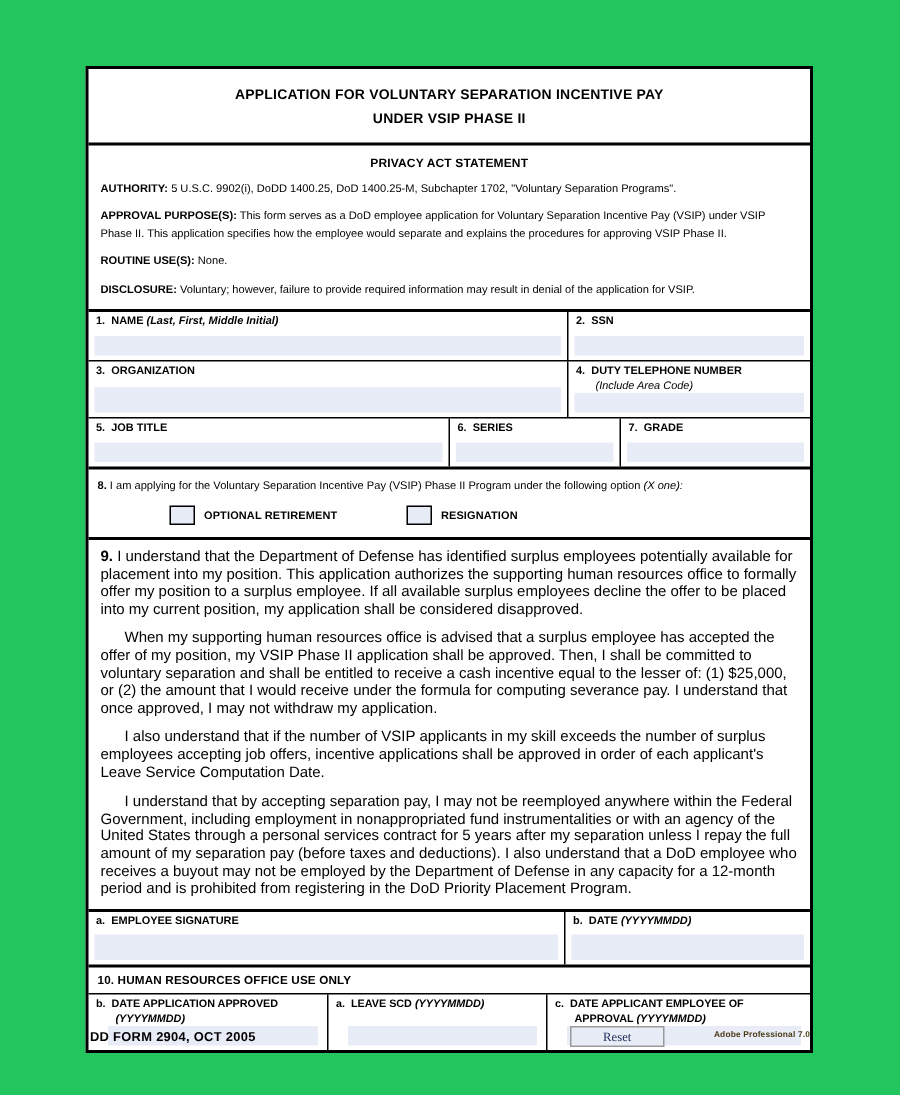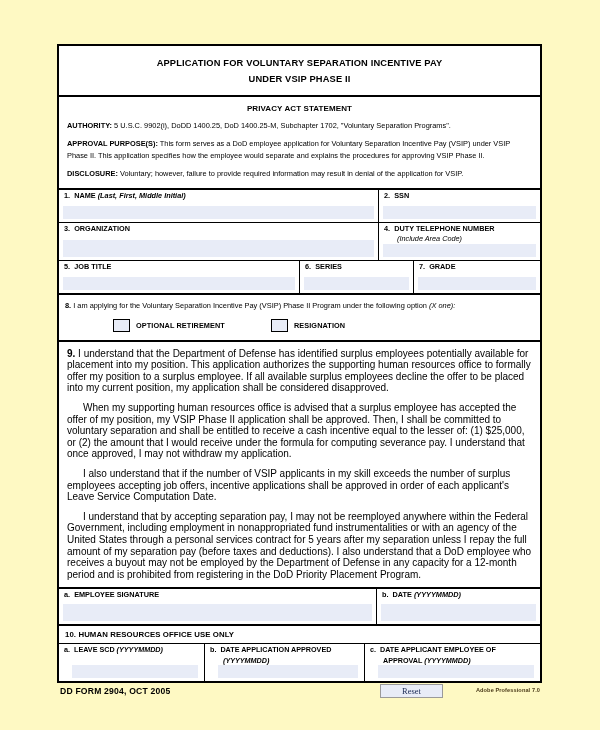--- a/index.html
+++ b/index.html
@@ -12,21 +12,21 @@
   }
   body {
     font-family: "Liberation Sans", sans-serif;
     color: #000000;
   }
 
   .page {
     position: relative;
     width: 600px;
     height: 730px;
-    background: #fef9c3;
+    background: #22c55e;
   }
 
   .form {
     position: absolute;
     left: 57px;
     top: 44px;
     width: 485px;
     border: 2px solid #000000;
     box-sizing: border-box;
     background: #ffffff;
@@ -255,20 +255,21 @@
       <div class="title-line">UNDER VSIP PHASE II</div>
     </div>
 
     <div class="privacy-block">
       <div class="privacy-heading">PRIVACY ACT STATEMENT</div>
 
       <div class="pa-para"><span class="pa-label">AUTHORITY:</span><span>  5 U.S.C. 9902(i), DoDD 1400.25, DoD 1400.25-M, Subchapter 1702, "Voluntary Separation Programs".</span></div>
 
       <div class="pa-para"><span class="pa-label">APPROVAL PURPOSE(S):</span><span>  This form serves as a DoD employee application for Voluntary Separation Incentive Pay (VSIP) under VSIP Phase II.  This application specifies how the employee would separate and explains the procedures for approving VSIP Phase II.</span></div>
 
+      <div class="pa-para"><span class="pa-label">ROUTINE USE(S):</span><span>  None.</span></div>
 
       <div class="pa-para"><span class="pa-label">DISCLOSURE:</span><span>  Voluntary; however, failure to provide required information may result in denial of the application for VSIP.</span></div>
     </div>
 
     <div class="row">
       <div class="cell" style="width:320px;">
         <div class="cell-label"><span>1.</span>&nbsp;&nbsp;<span>NAME</span> <span class="ital">(Last, First, Middle Initial)</span></div>
         <div class="field-input"></div>
       </div>
       <div class="cell" style="width:161px;">
@@ -334,27 +335,27 @@
       </div>
       <div class="cell sig-cell" style="width:163px;">
         <div class="cell-label"><span>b.</span>&nbsp;&nbsp;<span>DATE</span> <span class="ital">(YYYYMMDD)</span></div>
         <div class="sig-input"></div>
       </div>
     </div>
 
     <div class="item10-head">10.  HUMAN RESOURCES OFFICE USE ONLY</div>
 
     <div class="row" style="border-bottom:none;">
-      <div class="cell hr-cell" style="width:146px;">
-        <div class="hr-label"><span>a.</span>&nbsp;&nbsp;<span>LEAVE SCD</span> <span class="ital">(YYYYMMDD)</span></div>
-        <div class="hr-input"></div>
-      </div>
       <div class="cell hr-cell" style="width:160px;">
         <div class="hr-label"><span>b.</span>&nbsp;&nbsp;<span>DATE APPLICATION APPROVED</span></div>
         <div class="hr-sub">(YYYYMMDD)</div>
+        <div class="hr-input"></div>
+      </div>
+      <div class="cell hr-cell" style="width:146px;">
+        <div class="hr-label"><span>a.</span>&nbsp;&nbsp;<span>LEAVE SCD</span> <span class="ital">(YYYYMMDD)</span></div>
         <div class="hr-input"></div>
       </div>
       <div class="cell hr-cell" style="width:175px;">
         <div class="hr-label"><span>c.</span>&nbsp;&nbsp;<span>DATE APPLICANT EMPLOYEE OF</span></div>
         <div class="hr-label" style="padding-left:13px;"><span>APPROVAL </span><span class="ital">(YYYYMMDD)</span></div>
         <div class="hr-input"></div>
       </div>
     </div>
 
   </div>

